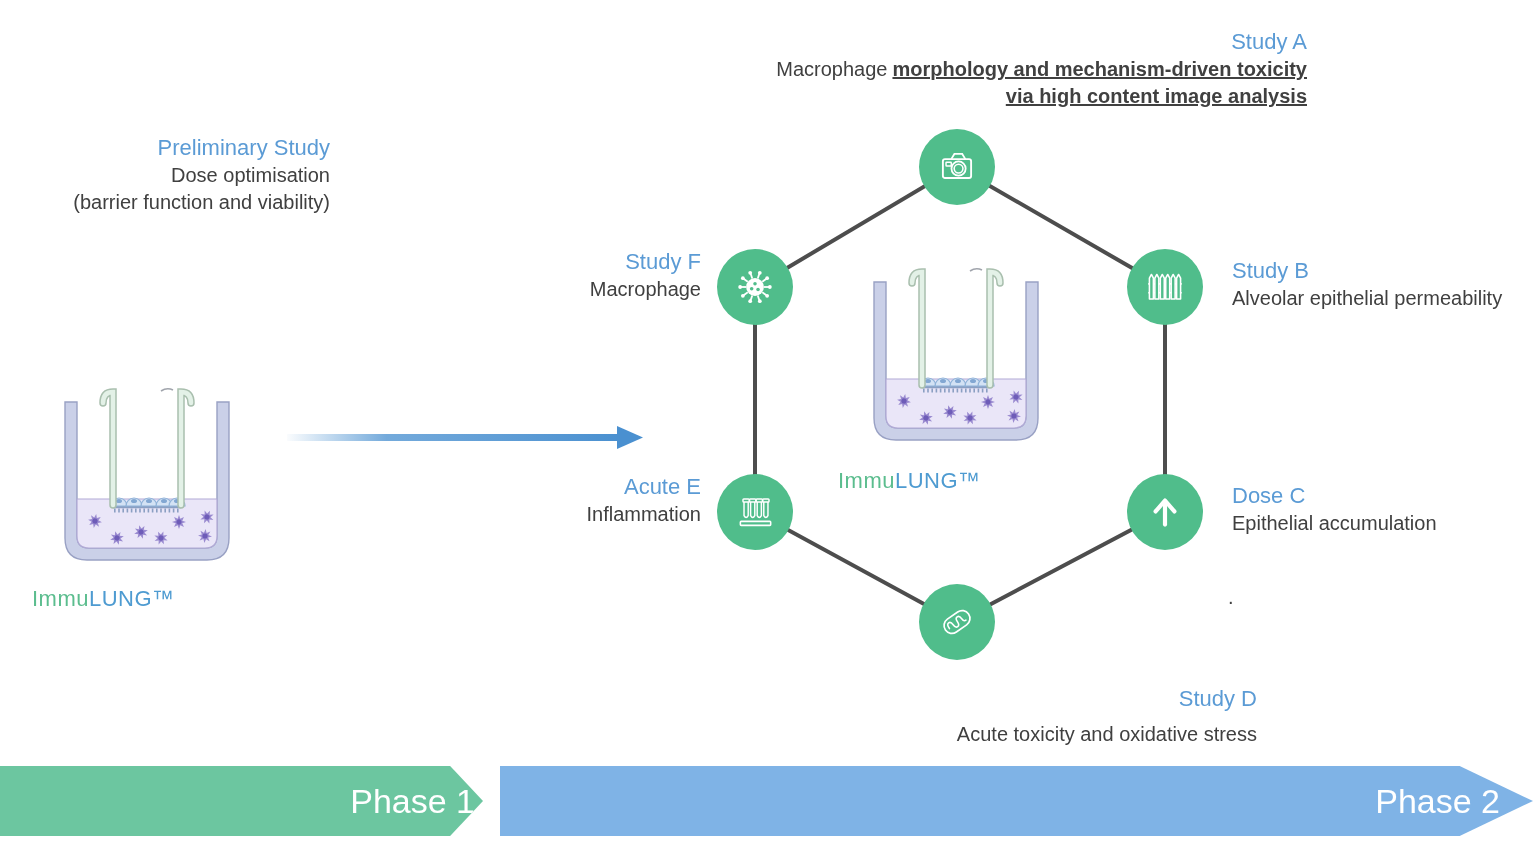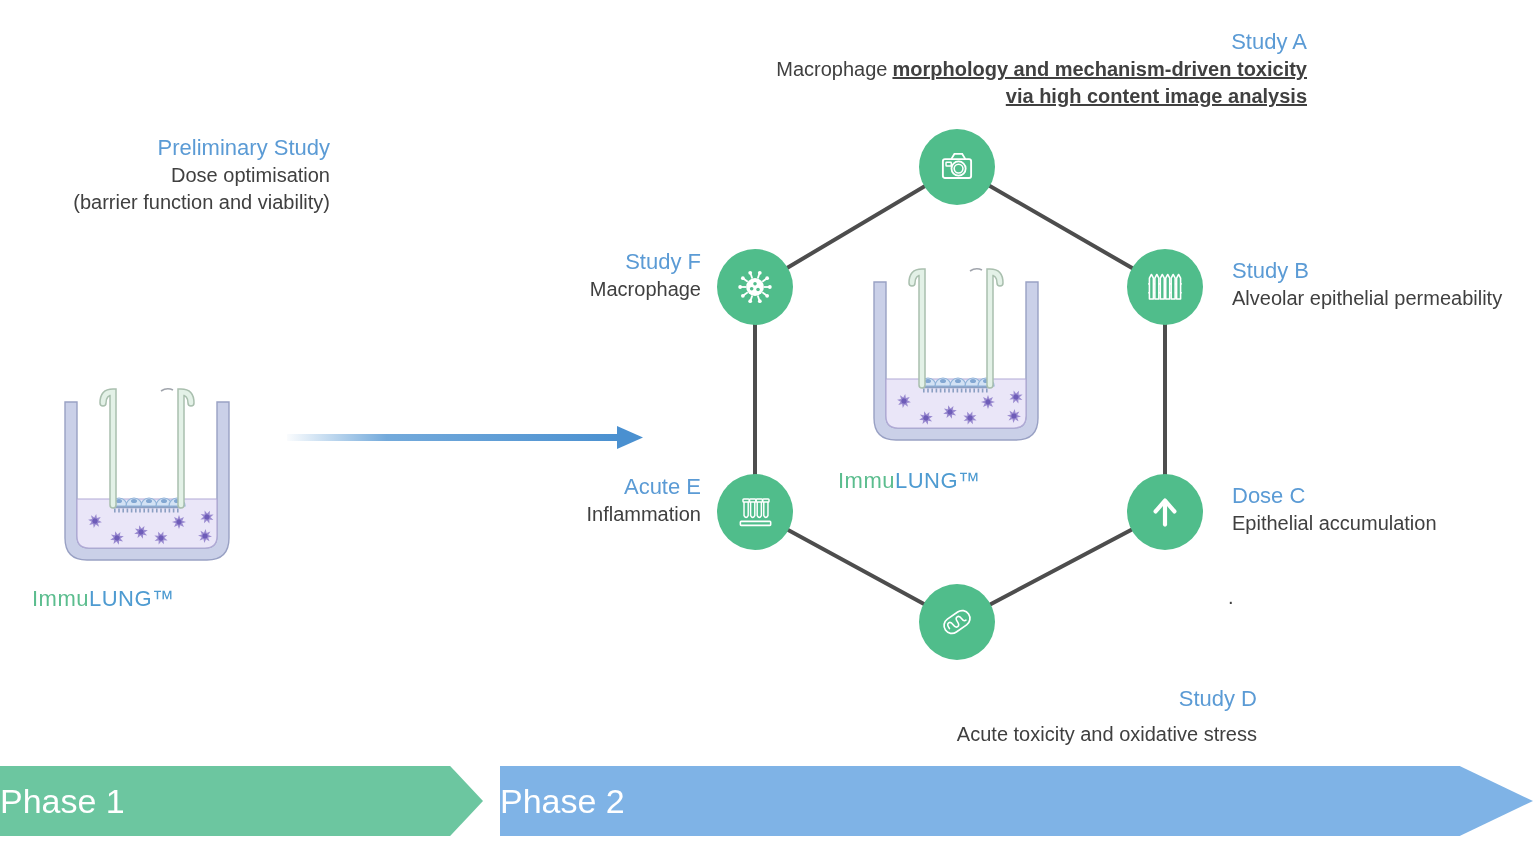--- a/index.html
+++ b/index.html
@@ -28,21 +28,21 @@
   .left{text-align:left;margin-top:9px;}
   .node{
     position:absolute;width:76px;height:76px;border-radius:50%;
     background:var(--node-green);display:flex;align-items:center;justify-content:center;z-index:2;
   }
   .model{position:absolute;z-index:1;}
   .brand{position:absolute;z-index:3;font-size:22px;letter-spacing:0.5px;}
   .brand .g{color:var(--brand-green);}
   .brand .b{color:var(--brand-blue);}
   .banner{
-    position:absolute;top:766px;height:70px;display:flex;align-items:center;justify-content:flex-start;
+    position:absolute;top:766px;height:70px;display:flex;align-items:center;justify-content:flex-end;
     color:#fff;font-size:34px;z-index:3;
   }
   .banner-1{left:0;width:483px;background:var(--banner-green);
     clip-path:polygon(0 0,93.2% 0,100% 50%,93.2% 100%,0 100%);padding-right:8px;box-sizing:border-box;}
   .banner-2{left:500px;width:1033px;background:var(--banner-blue);
     clip-path:polygon(0 0,92.9% 0,100% 50%,92.9% 100%,0 100%);padding-right:33px;box-sizing:border-box;}
   .stray{position:absolute;z-index:3;font-size:20px;}
 </style>
 </head>
 <body>

